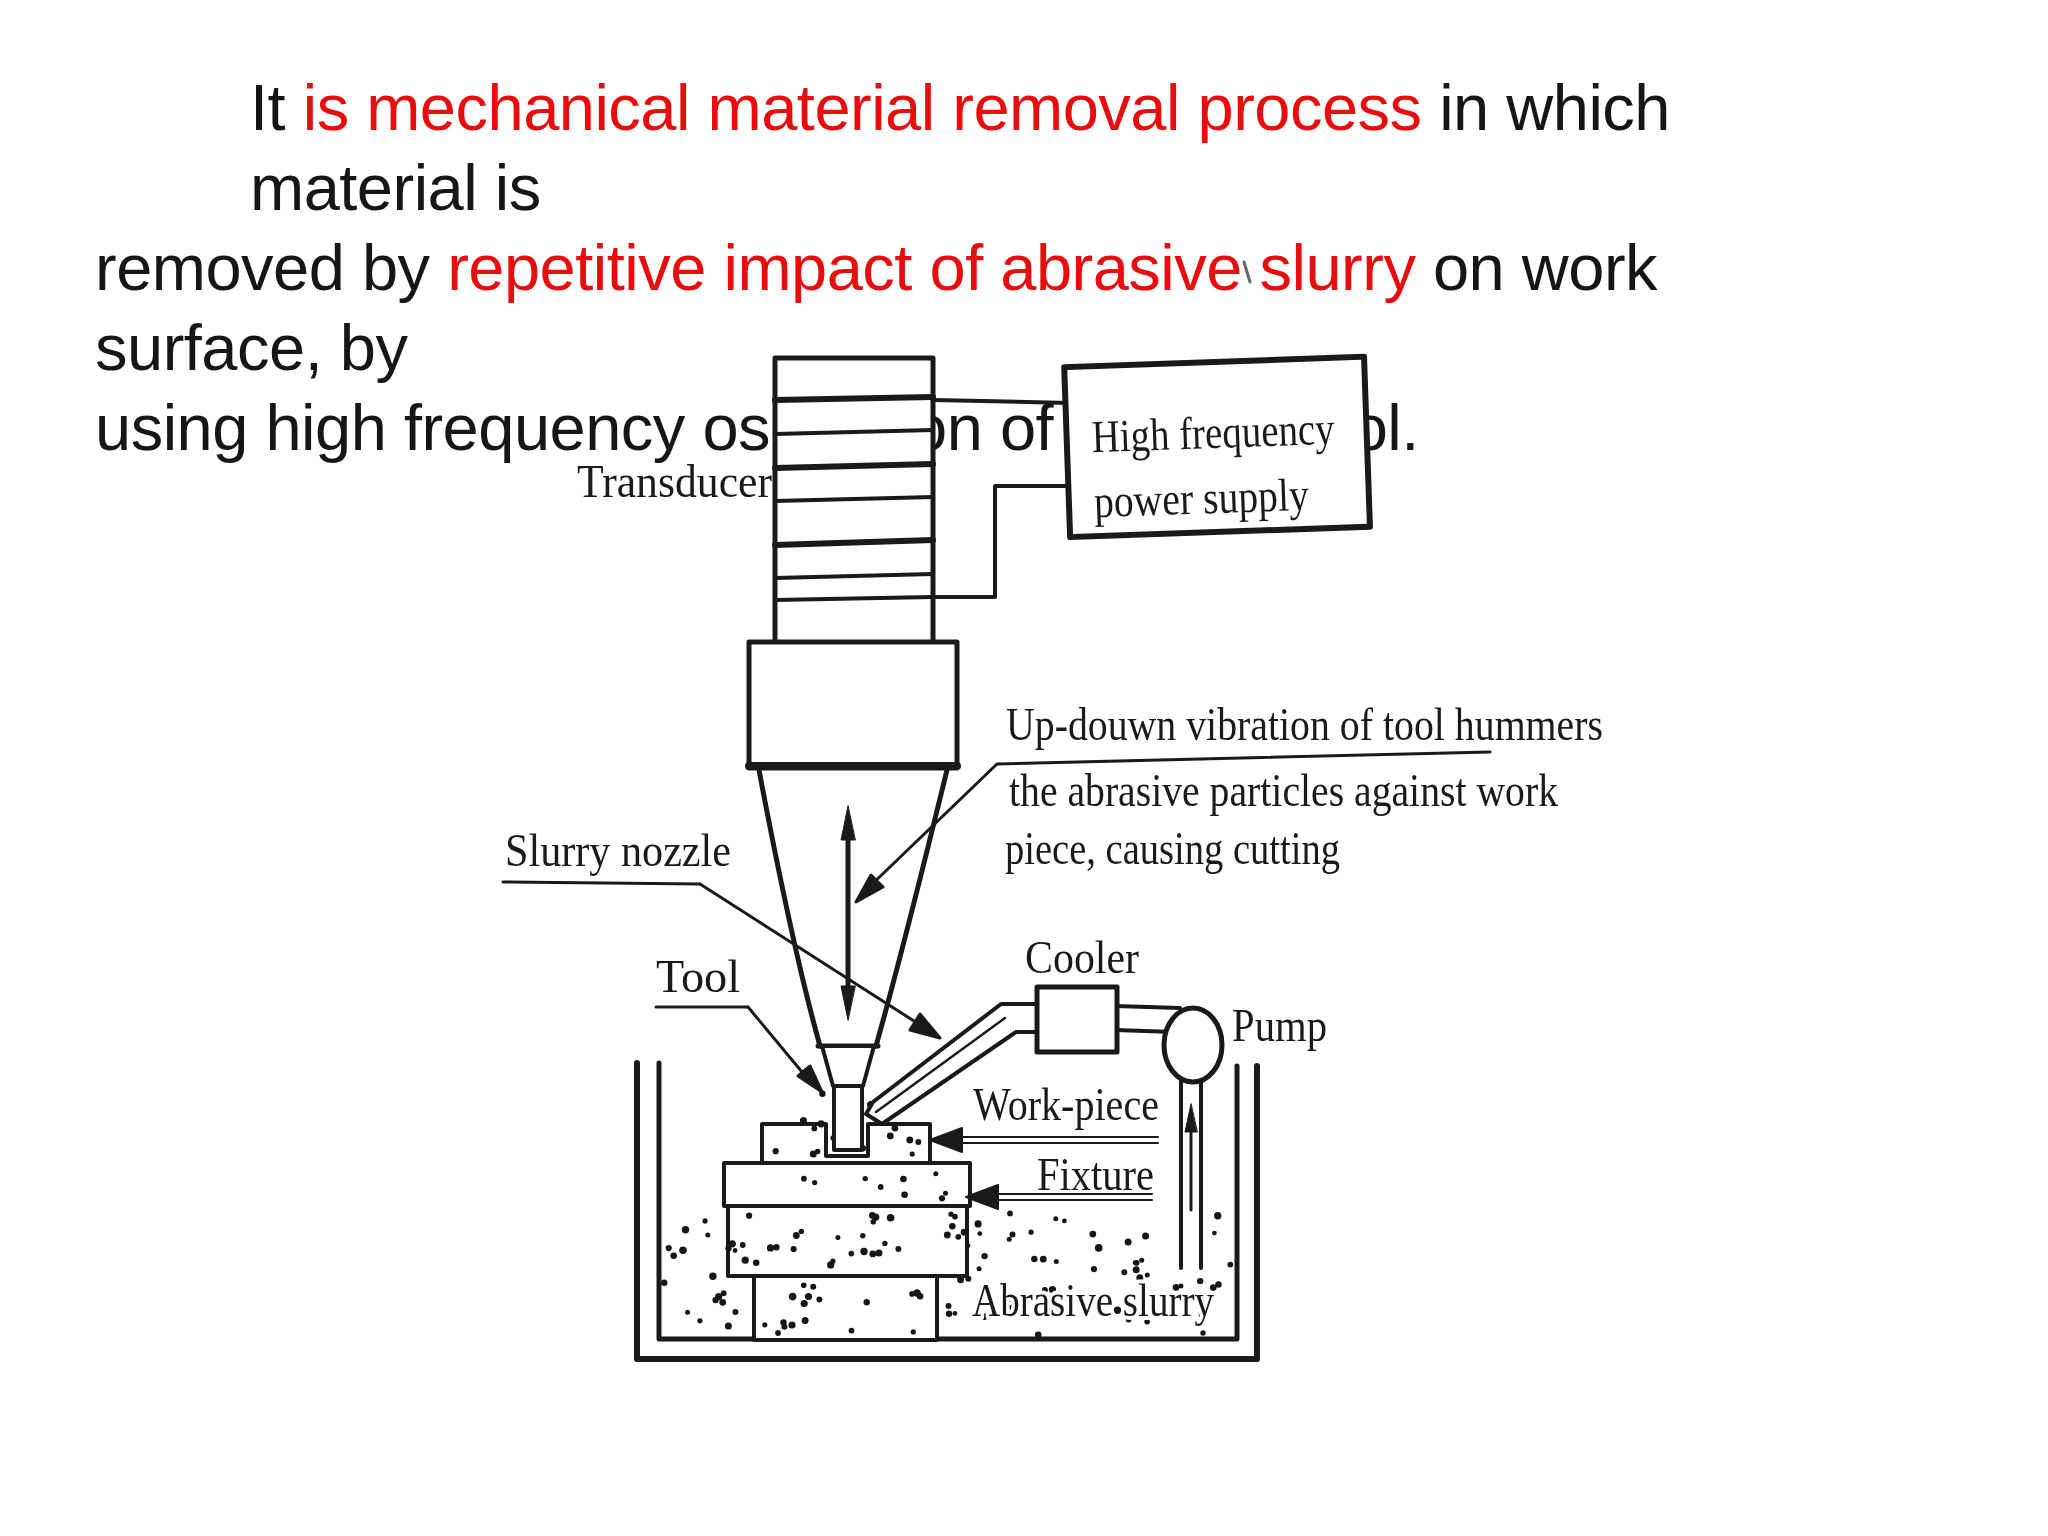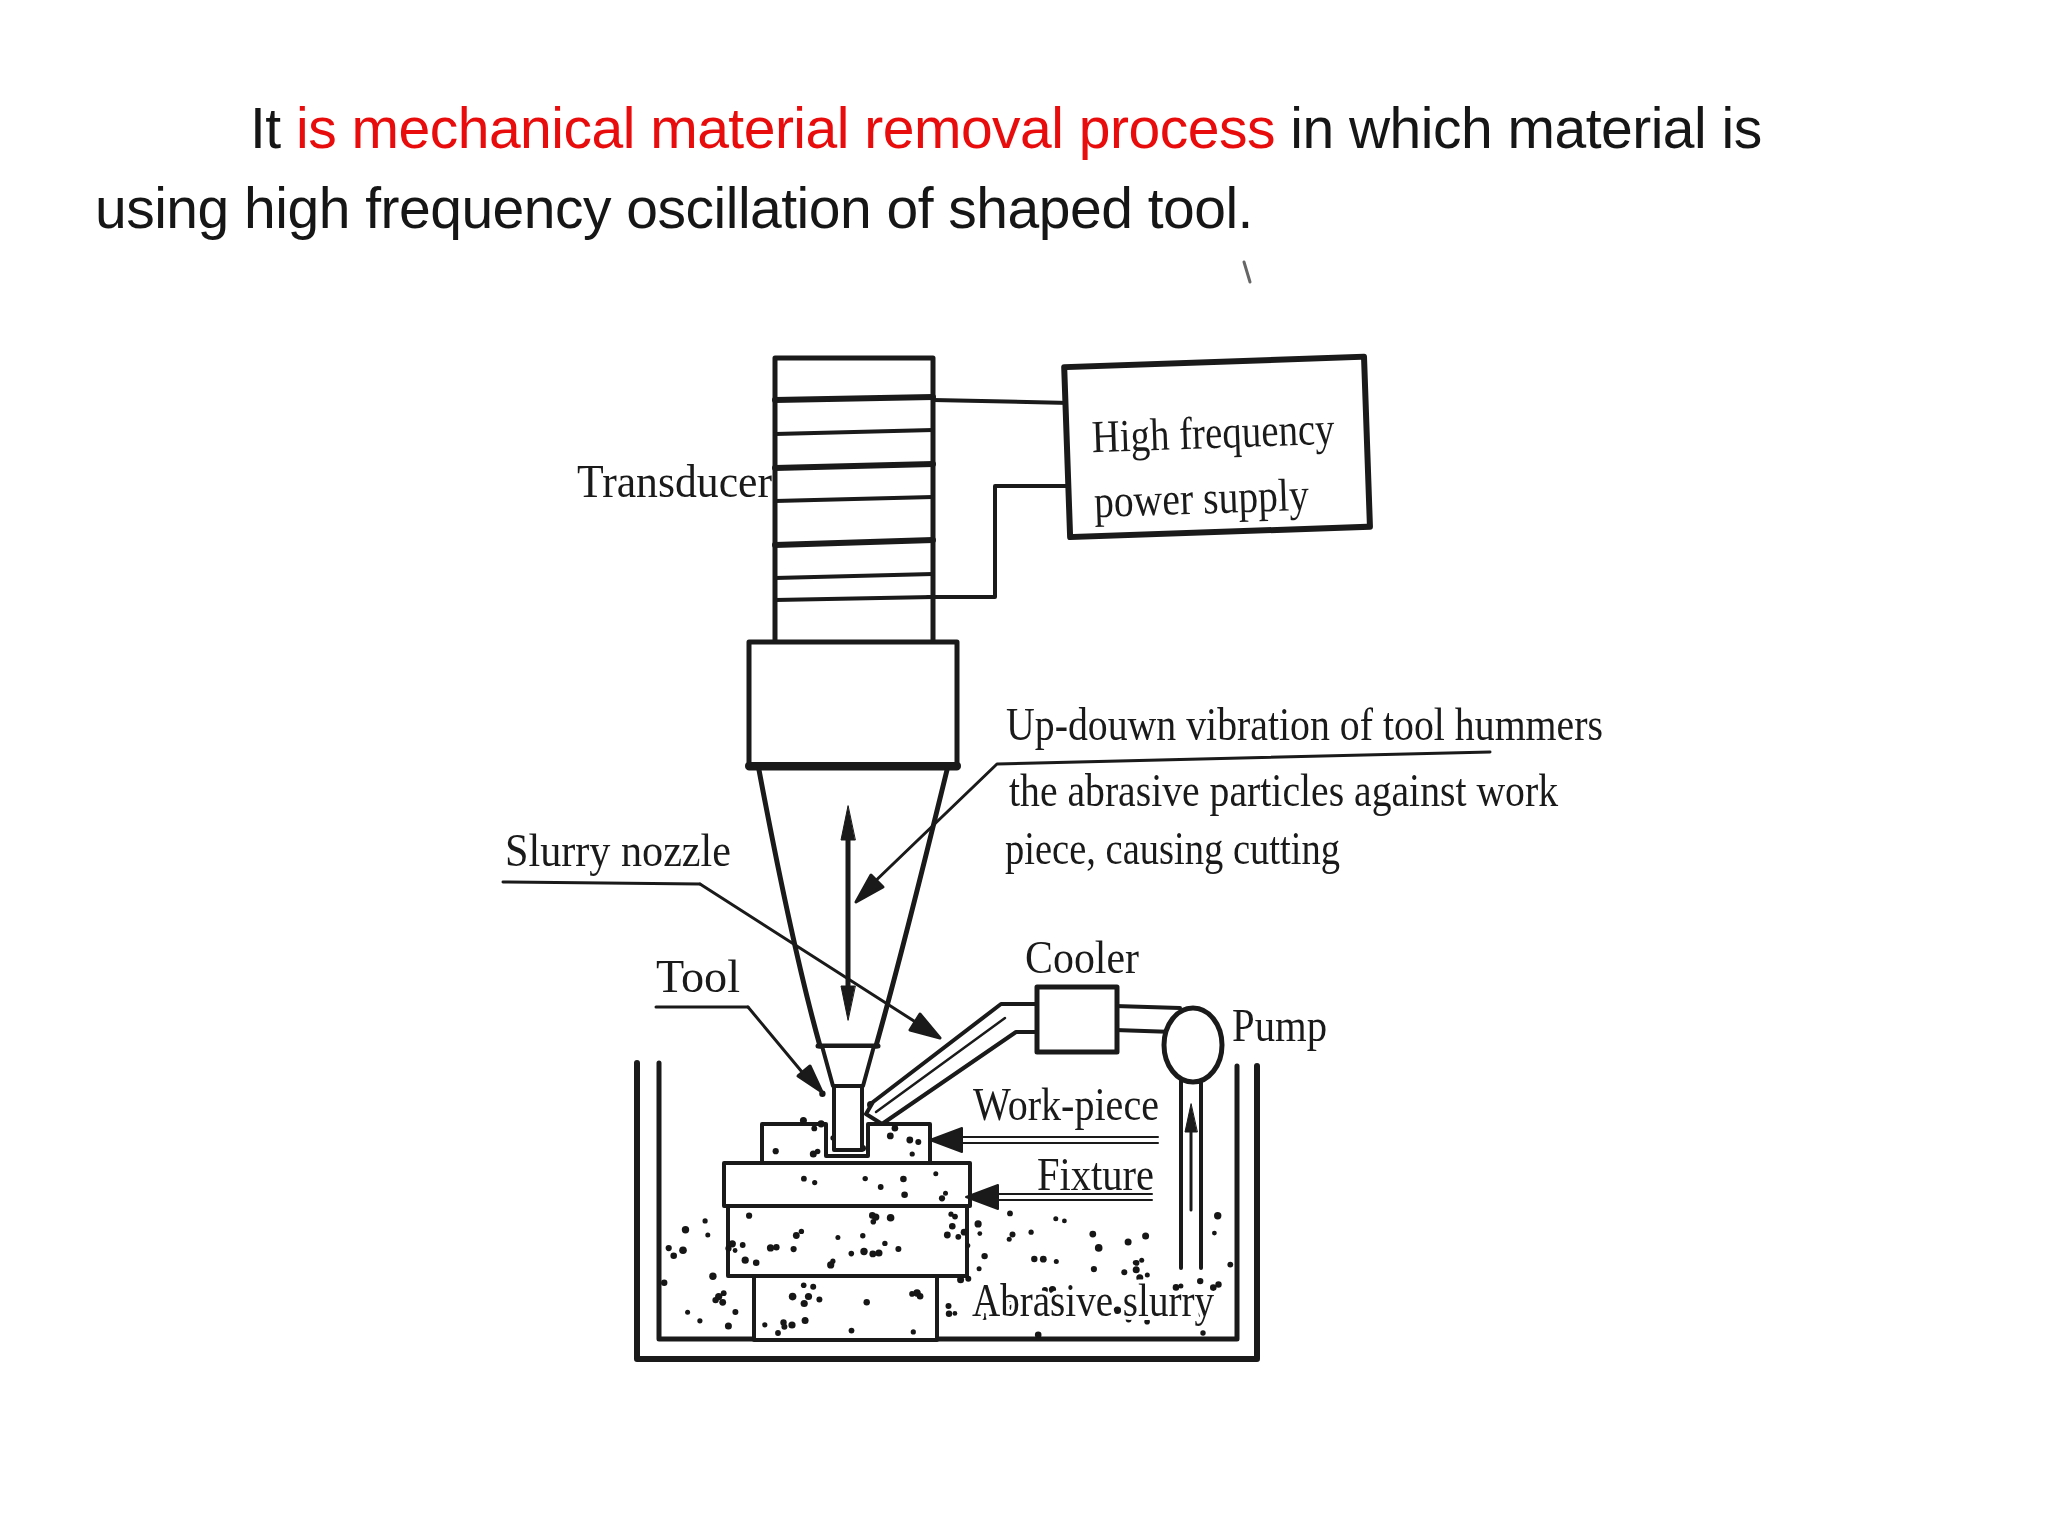--- a/index.html
+++ b/index.html
@@ -1,32 +1,33 @@
 <!DOCTYPE html>
 <html><head>
 <meta charset="utf-8">
 <style>
   html,body{margin:0;padding:0;background:#ffffff;}
   #page{position:relative;width:2048px;height:1536px;background:#ffffff;overflow:hidden;
         font-family:"Liberation Sans",sans-serif;}
-  #intro{position:absolute;left:95px;top:88px;width:1760px;font-size:57px;line-height:80px;
+  #intro{position:absolute;left:95px;top:68px;width:1760px;font-size:65px;line-height:80px;
          color:#161616;letter-spacing:-0.5px;}
   #intro .l1{padding-left:155px;}
   .hl{color:#e90c0c;}
   svg text{font-family:"Liberation Serif",serif;fill:#1a1a1a;}
   .lab{font-size:46px;}
   .halo{paint-order:stroke;stroke:#ffffff;stroke-width:8px;}
 </style>
 </head>
 <body>
 
 <div id="page">
 
   <div id="intro">
     <div class="l1"><span>It </span><span class="hl">is mechanical material removal process</span><span> in which material is</span></div>
+    <div class="l2"><span>removed by </span><span class="hl">repetitive impact of abrasive slurry</span><span> on work surface, by</span></div>
     <div class="l3">using high frequency oscillation of shaped tool.</div>
   </div>
 
   <svg width="2048" height="1536" viewBox="0 0 2048 1536" style="position:absolute;left:0;top:0" stroke-linecap="round" stroke-linejoin="round">
 
     <g>
       <path d="M637,1063 V1359 H1257 V1066" fill="none" stroke="#1a1a1a" stroke-width="6"></path>
       <path d="M659,1063 V1339 H1237 V1066" fill="none" stroke="#1a1a1a" stroke-width="5"></path>
     </g>
 

